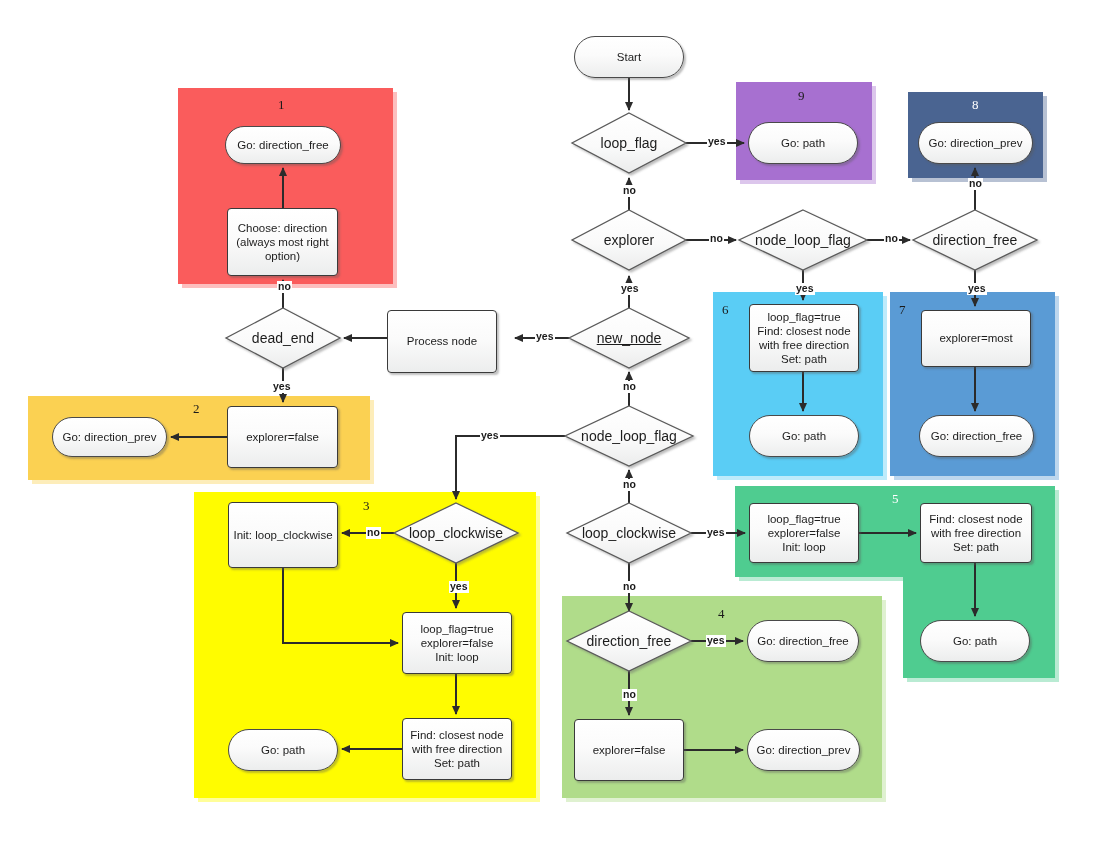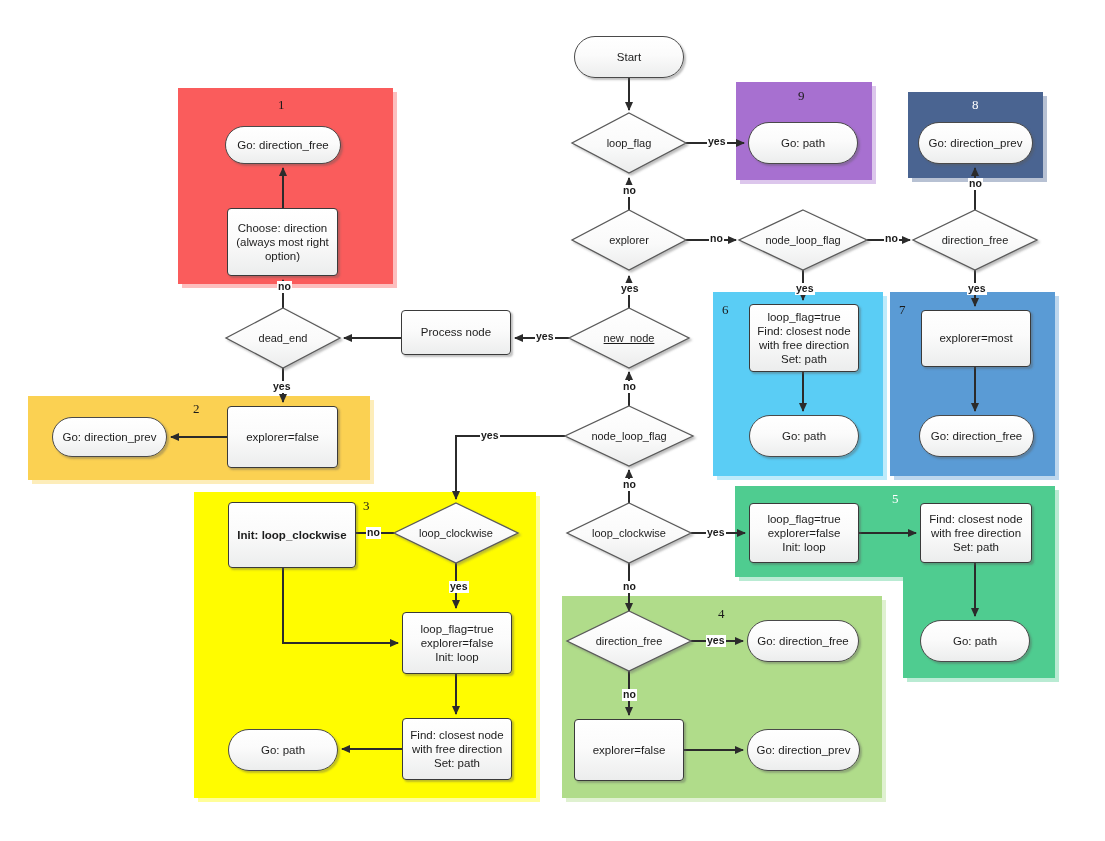--- a/index.html
+++ b/index.html
@@ -50,21 +50,21 @@
   }
   .node.rect { border-radius: 4px; }
   .node.round { border-radius: 22px; border-color: #4a4a4a; }
   .diamond-label {
     position: absolute;
     left: 0; top: 0;
     width: 100%; height: 100%;
     display: flex;
     align-items: center;
     justify-content: center;
-    font-size: 11px;
+    font-size: 14px;
     color: #1c1c1c;
     pointer-events: none;
   }
   .edge-label {
     position: absolute;
     font-size: 10.5px;
     color: #1a1a1a;
     background: #ffffff;
     padding: 0px 1px;
     white-space: nowrap;
@@ -170,42 +170,42 @@
       </div>
       <div class="node round" style="left: 918px; top: 122px; width: 115px; height: 42px;">
         <span style="display: block; padding: 0px 3px;">Go: direction_prev</span>
       </div>
       <div class="node round" style="left: 225px; top: 126px; width: 116px; height: 38px;">
         <span style="display: block; padding: 0px 3px;">Go: direction_free</span>
       </div>
       <div class="node rect" style="left: 227px; top: 208px; width: 111px; height: 68px;">
         <span style="display: block; padding: 0px 3px;">Choose: direction<br>(always most right option)</span>
       </div>
-      <div class="node rect" style="left: 401px; top: 310px; width: 110px; height: 45px;">
+      <div class="node rect" style="left: 387px; top: 310px; width: 110px; height: 63px;">
         <span style="display: block; padding: 0px 3px;">Process node</span>
       </div>
       <div class="node rect" style="left: 749px; top: 304px; width: 110px; height: 68px;">
         <span style="display: block; padding: 0px 3px;">loop_flag=true<br>Find: closest node<br>with free direction<br>Set: path</span>
       </div>
       <div class="node rect" style="left: 921px; top: 310px; width: 110px; height: 57px;">
         <span style="display: block; padding: 0px 3px;">explorer=most</span>
       </div>
       <div class="node round" style="left: 749px; top: 415px; width: 110px; height: 42px;">
         <span style="display: block; padding: 0px 3px;">Go: path</span>
       </div>
       <div class="node round" style="left: 919px; top: 415px; width: 115px; height: 42px;">
         <span style="display: block; padding: 0px 3px;">Go: direction_free</span>
       </div>
       <div class="node rect" style="left: 227px; top: 406px; width: 111px; height: 62px;">
         <span style="display: block; padding: 0px 3px;">explorer=false</span>
       </div>
       <div class="node round" style="left: 52px; top: 417px; width: 115px; height: 40px;">
         <span style="display: block; padding: 0px 3px;">Go: direction_prev</span>
       </div>
-      <div class="node rect" style="left: 228px; top: 502px; width: 128px; height: 66px; font-weight: bold;">
+      <div class="node rect" style="left: 228px; top: 502px; width: 110px; height: 66px;">
         <span style="display: block; padding: 0px 3px;">Init: loop_clockwise</span>
       </div>
       <div class="node rect" style="left: 402px; top: 612px; width: 110px; height: 62px;">
         <span style="display: block; padding: 0px 3px;">loop_flag=true<br>explorer=false<br>Init: loop</span>
       </div>
       <div class="node rect" style="left: 402px; top: 718px; width: 110px; height: 62px;">
         <span style="display: block; padding: 0px 3px;">Find: closest node<br>with free direction<br>Set: path</span>
       </div>
       <div class="node round" style="left: 228px; top: 729px; width: 110px; height: 42px;">
         <span style="display: block; padding: 0px 3px;">Go: path</span>

